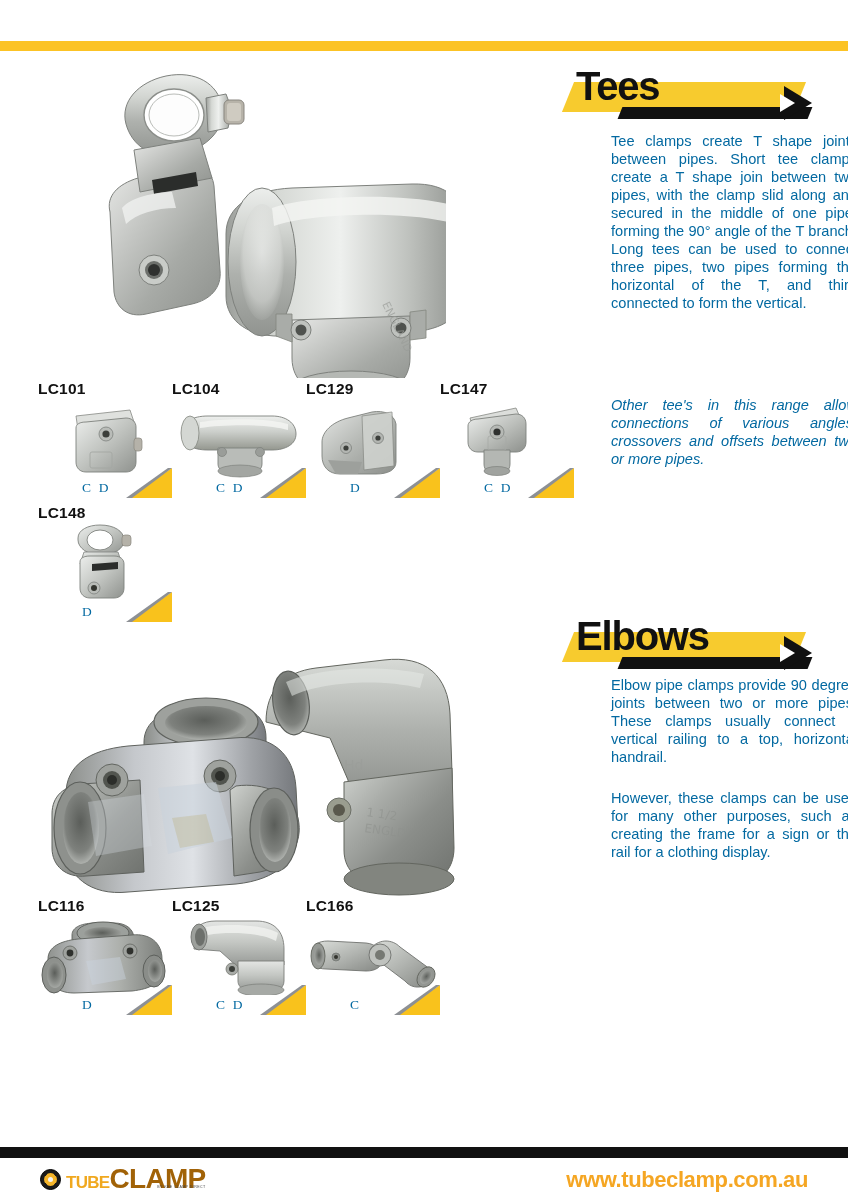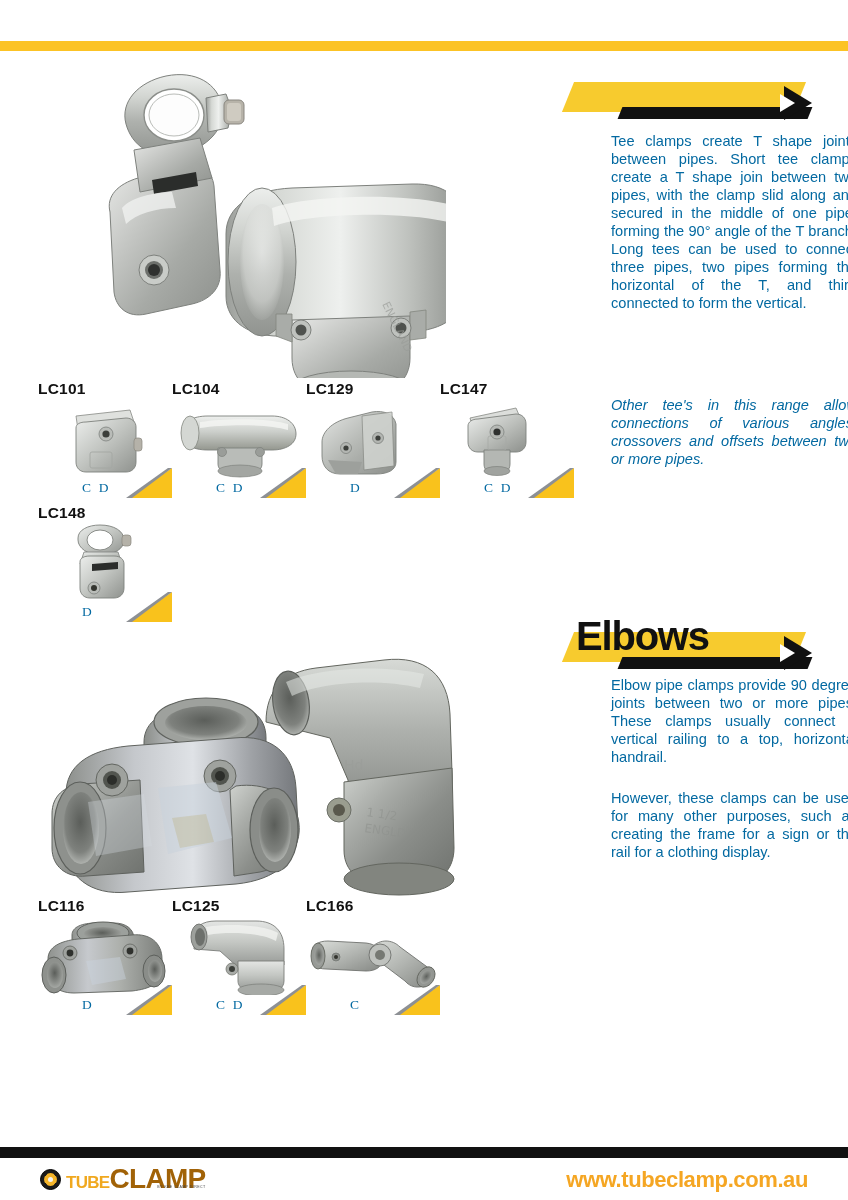--- a/index.html
+++ b/index.html
@@ -222,20 +222,21 @@
         <text x="286" y="246" font-family="DejaVu Sans, sans-serif" font-size="11" fill="#9a9d99" opacity="0.7" transform="rotate(64 286 246)">ENGLAND</text>
       </g>
     </svg>
   </div>
 
   <div class="section-head" style="left:568px; top:58px;">
     <div class="banner-yellow"></div>
     <div class="banner-black"></div>
     <div class="banner-arrow"></div>
     <div class="banner-arrow-notch"></div>
+    <div class="section-title">Tees</div>
   </div>
 
   <div class="body-copy" style="left:572px; top:132px;">Tee clamps create T shape joints between pipes. Short tee clamps create a T shape join between two pipes, with the clamp slid along and secured in the middle of one pipe, forming the 90° angle of the T branch. Long tees can be used to connect three pipes, two pipes forming the horizontal of the T, and third connected to form the vertical.</div>
 
   <div class="body-copy" style="left:572px; top:396px;font-style:italic;">Other tee's in this range allow connections of various angles, crossovers and offsets between two or more pipes.</div>
 
   <div class="product" style="left:38px; top:380px;">
     <div class="product-code">LC101</div>
     <div class="product-figure">
       <svg width="134" height="78" viewBox="0 0 134 78">

